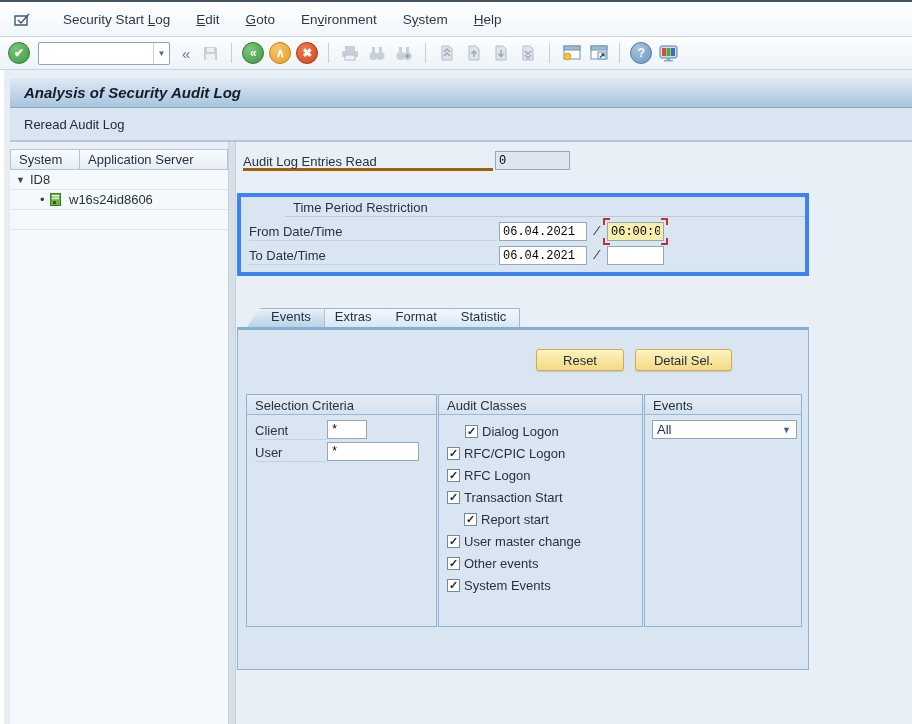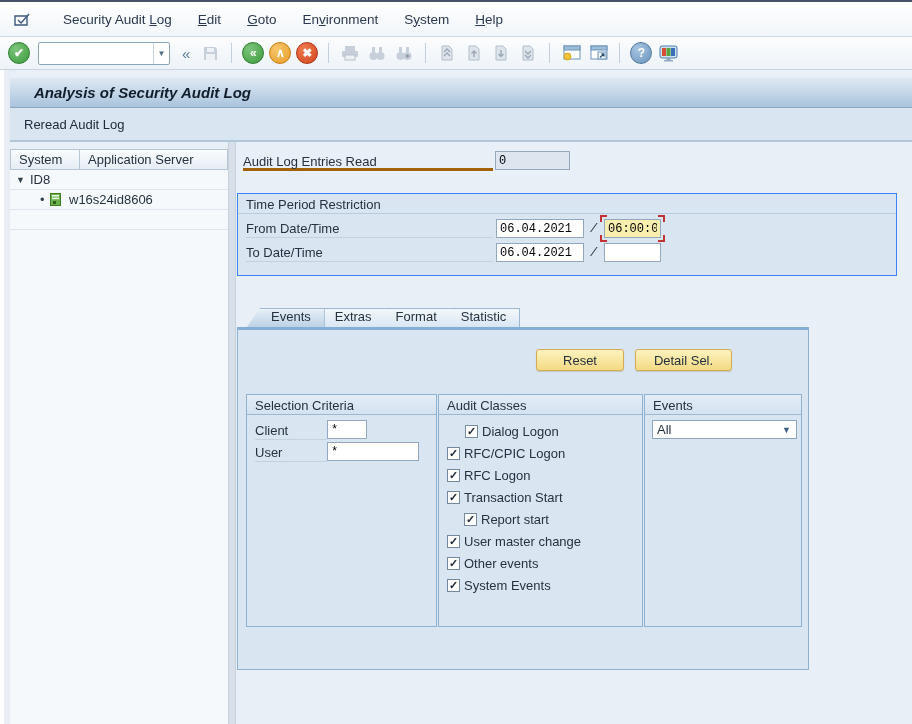--- a/index.html
+++ b/index.html
@@ -33,21 +33,21 @@
   .cmd-combo input{flex:1;border:0;outline:none;height:17px;min-width:0;
     font-family:"Liberation Mono",monospace;font-size:12px;background:transparent;}
   .cmd-combo .dd{width:15px;height:100%;display:flex;align-items:center;justify-content:center;
     color:#4a6a8a;font-size:8px;border-left:1px solid #c7d3df;}
   .chev{color:#5a7a9a;font-size:15px;padding:0 4px;}
   .tsep{width:1px;height:20px;background:#c3cfdb;margin:0 5px;flex:0 0 auto;}
   .tbtn{display:flex;align-items:center;justify-content:center;width:22px;height:22px;flex:0 0 auto;}
   
   .titlebar{position:absolute;left:10px;top:78px;width:902px;height:30px;box-sizing:border-box;
     background:linear-gradient(#dfe9f3,#a9c4dd);border-bottom:1px solid #8aa6c4;
-    display:flex;align-items:center;padding-left:24px;
+    display:flex;align-items:center;padding-left:14px;
     font-size:15px;font-weight:bold;font-style:italic;color:#121e2c;}
   
   .apptoolbar{position:absolute;left:10px;top:108px;width:902px;height:34px;box-sizing:border-box;
     background:#d9e5f1;border-bottom:2px solid #b3c6d8;display:flex;align-items:center;}
   .appbtn{padding:4px 14px;color:#202c3a;}
   
   .gutter{position:absolute;left:0;top:70px;width:10px;height:654px;
     background:linear-gradient(to right,#ffffff 45%,#e7edf3 45%);}
   .splitter{position:absolute;left:228px;top:142px;width:8px;height:582px;
     background:#d7e0e9;border-left:1px solid #c6d1dc;border-right:1px solid #c6d1dc;box-sizing:border-box;}
@@ -73,22 +73,22 @@
   input.fld{outline:none;}
   .slash{position:absolute;font-family:"Liberation Mono",monospace;font-size:12px;font-style:italic;color:#26323f;}
   
   .fwrap{position:absolute;}
   .fc{position:absolute;width:5px;height:5px;}
   .fc.tl{left:-4px;top:-4px;border-left:2px solid #c23232;border-top:2px solid #c23232;}
   .fc.tr{right:-4px;top:-4px;border-right:2px solid #c23232;border-top:2px solid #c23232;}
   .fc.bl{left:-4px;bottom:-4px;border-left:2px solid #c23232;border-bottom:2px solid #c23232;}
   .fc.br{right:-4px;bottom:-4px;border-right:2px solid #c23232;border-bottom:2px solid #c23232;}
   
-  .groupbox{position:absolute;left:237px;top:193px;width:660px;height:83px;box-sizing:border-box;
-    background:#d9e6f2;border:1px solid #3b82f6;}
+  .groupbox{position:absolute;left:237px;top:193px;width:572px;height:83px;box-sizing:border-box;
+    background:#d9e6f2;border:4px solid #3b82f6;padding-left:44px;}
   .gb-title{height:20px;border-bottom:1px solid #b9cbdc;padding:3px 0 0 8px;box-sizing:border-box;}
   
   .tabs{position:absolute;left:247px;top:308px;display:flex;height:19px;}
   .tab{height:19px;line-height:18px;padding:0 14px 0 24px;margin-left:-14px;
     clip-path:polygon(13px 0,100% 0,100% 100%,0 100%);
     background:linear-gradient(#f4f9fc,#d9e6f2);
     box-shadow:inset 0 1px 0 #9db8d2,inset -1px 0 0 #9db8d2,inset 0 2px 0 #eef5fa;
     font-size:13px;color:#26323f;}
   .tab:first-child{margin-left:0;}
   .tab.active{background:linear-gradient(#e9f1f8,#bcd2e5);z-index:2;}
@@ -116,21 +116,21 @@
 </head>
 <body>
 
 <div class="menubar">
   <span class="menu-sysicon">
     <svg width="20" height="16" viewBox="0 0 20 16">
       <path d="M2 5 h12 v9 H2 z" fill="none" stroke="#3c5a7e" stroke-width="1.4"></path>
       <path d="M5 9 l3 3 L16 3" stroke="#3c5a7e" fill="none" stroke-width="1.4"></path>
     </svg>
   </span>
-  <span class="menu-item"><span>Security Audit </span><span class="u">L</span><span>og</span></span>
+  <span class="menu-item"><span>Security Start </span><span class="u">L</span><span>og</span></span>
   <span class="menu-item"><span></span><span class="u">E</span><span>dit</span></span>
   <span class="menu-item"><span></span><span class="u">G</span><span>oto</span></span>
   <span class="menu-item"><span>En</span><span class="u">v</span><span>ironment</span></span>
   <span class="menu-item"><span>S</span><span class="u">y</span><span>stem</span></span>
   <span class="menu-item"><span></span><span class="u">H</span><span>elp</span></span>
 </div>
 
 <div class="toolbar">
   <span class="circle-btn c-green">✔</span>
   <span class="cmd-combo">

